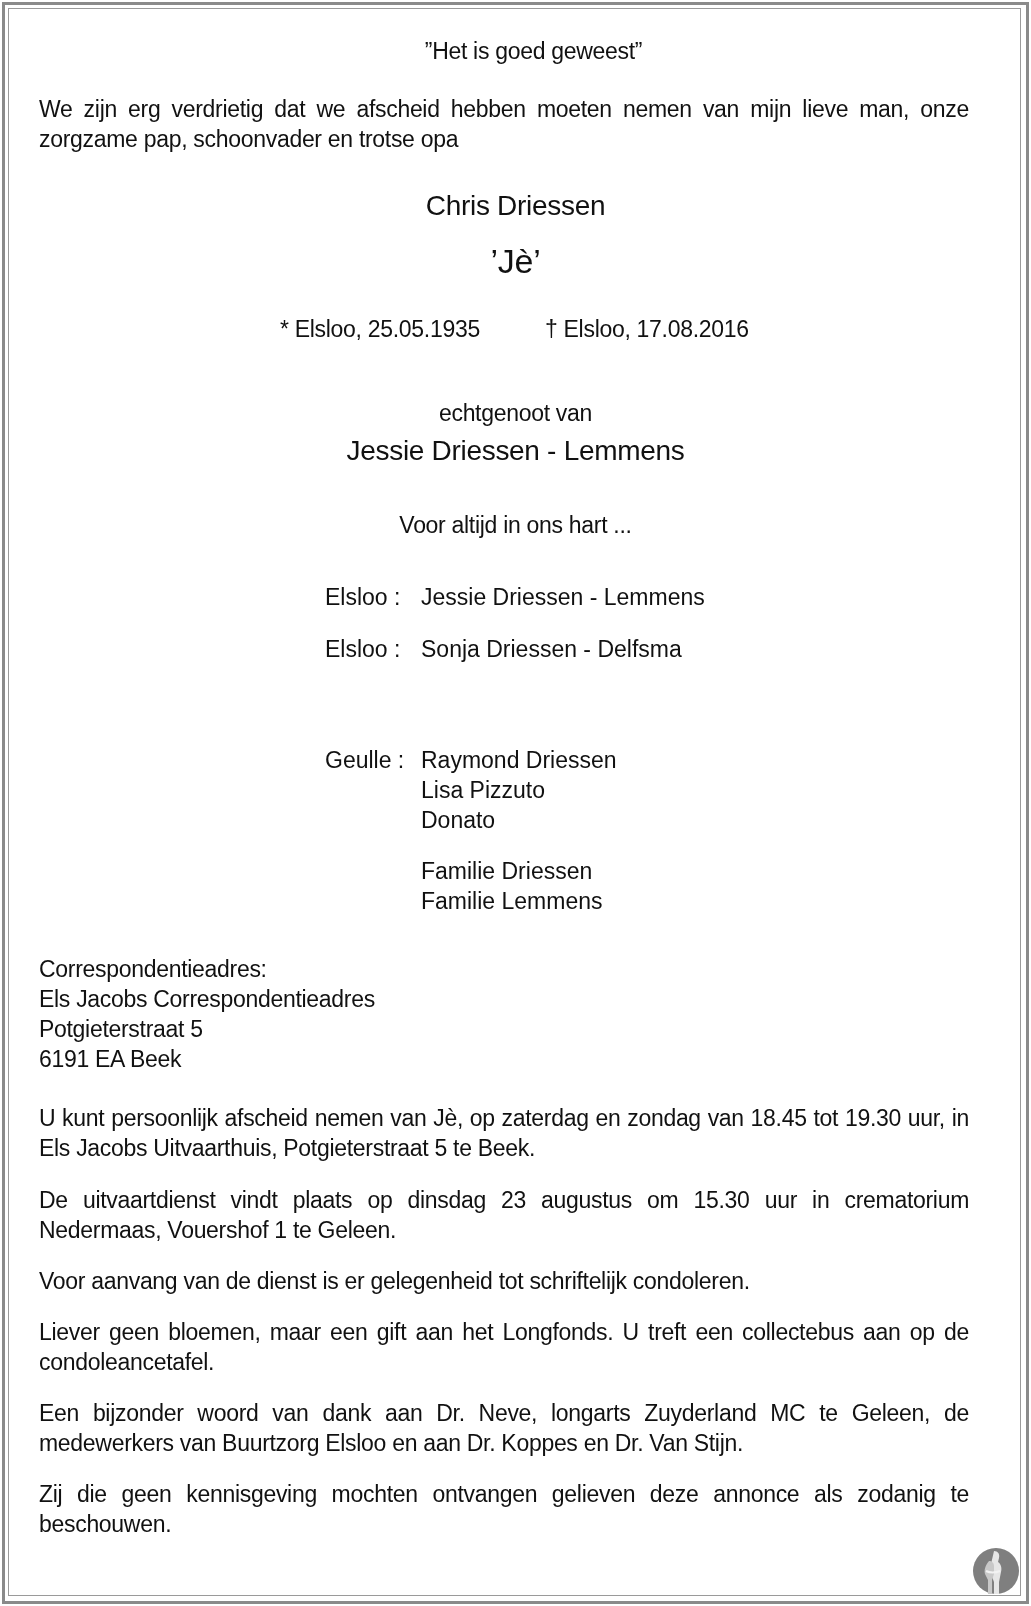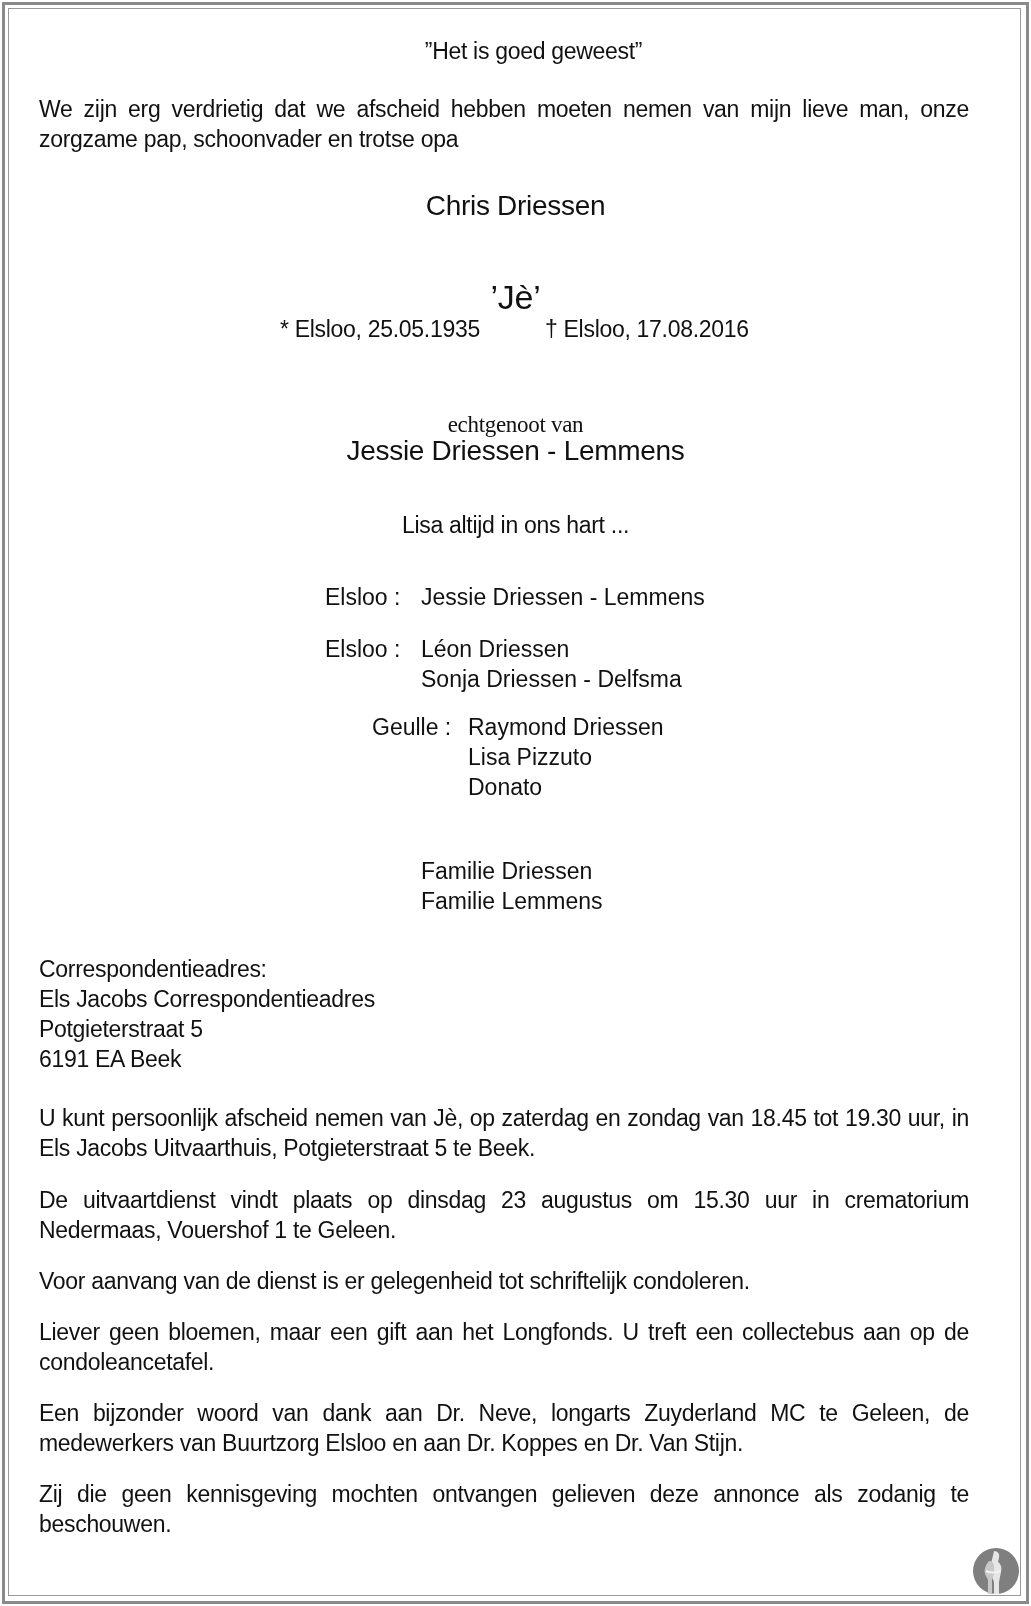--- a/index.html
+++ b/index.html
@@ -8,21 +8,21 @@
   .frame-outer { position: absolute; left: 2px; top: 2px; width: 1021px; height: 1596px;
                  border: 3px solid #8a8a8a; }
   .frame-inner { position: absolute; left: 8px; top: 8px; width: 1011px; height: 1586px;
                  border: 1px solid #9a9a9a; }
   .t { position: absolute; font-size: 23px; line-height: 30px; white-space: nowrap; letter-spacing: -0.3px; }
   .center { left: 0; width: 1031px; text-align: center; }
   .para { position: absolute; left: 39px; width: 930px; font-size: 23px; line-height: 30px;
           text-align: justify; letter-spacing: -0.3px; }
   .para.last-left { text-align-last: left; }
   .name-big { font-size: 28px; line-height: 48px; }
-  .nick { font-size: 34px; line-height: 42px; margin-top: 36px; }
+  .nick { font-size: 34px; line-height: 42px; }
   .spouse { font-size: 28px; line-height: 34px; }
   .fam-row { position: absolute; left: 325px; font-size: 23px; line-height: 30px; white-space: nowrap; }
   .fam-place { display: inline-block; width: 96px; }
   .fam-names { position: absolute; left: 96px; top: 0; }
   .logo { position: absolute; left: 972px; top: 1547px; width: 48px; height: 48px; }
 </style>
 </head>
 <body>
 
 <div class="frame-outer"></div>
@@ -31,41 +31,40 @@
 <div class="t center" style="top:36px;padding-left:18px;">”Het is goed geweest”</div>
 
 <div class="para last-left" style="top:94px;">We zijn erg verdrietig dat we afscheid hebben moeten nemen van mijn lieve man, onze zorgzame pap, schoonvader en trotse opa</div>
 
 <div class="t center name-big" style="top:182px;">Chris Driessen</div>
 <div class="t center nick" style="top:240px;">’Jè’</div>
 
 <div class="t" style="top:314px; left:280px;">* Elsloo, 25.05.1935</div>
 <div class="t" style="top:314px; left:545px;">† Elsloo, 17.08.2016</div>
 
-<div class="t center" style="top:410px;font-family:Liberation Serif, serif;">echtgenoot  van</div>
+<div class="t center" style="top:398px;">echtgenoot  van</div>
 <div class="t center spouse" style="top:434px;">Jessie Driessen - Lemmens</div>
 
-<div class="t center" style="top:510px;">Lisa altijd in ons hart ...</div>
+<div class="t center" style="top:510px;">Voor altijd in ons hart ...</div>
 
 <div class="fam-row" style="top:582px;">
   <span class="fam-place">Elsloo  :</span>
   <div class="fam-names">
     <div>Jessie Driessen - Lemmens</div>
   </div>
 </div>
 
 <div class="fam-row" style="top:634px;">
   <span class="fam-place">Elsloo :</span>
   <div class="fam-names">
-    <div>Léon Driessen</div>
     <div>Sonja Driessen - Delfsma</div>
   </div>
 </div>
 
-<div class="fam-row" style="top:712px;margin-left:47px;">
+<div class="fam-row" style="top:745px;">
   <span class="fam-place">Geulle :</span>
   <div class="fam-names">
     <div>Raymond Driessen</div>
     <div>Lisa Pizzuto</div>
     <div>Donato</div>
   </div>
 </div>
 
 <div class="fam-row" style="top:856px;">
   <span class="fam-place"></span>

